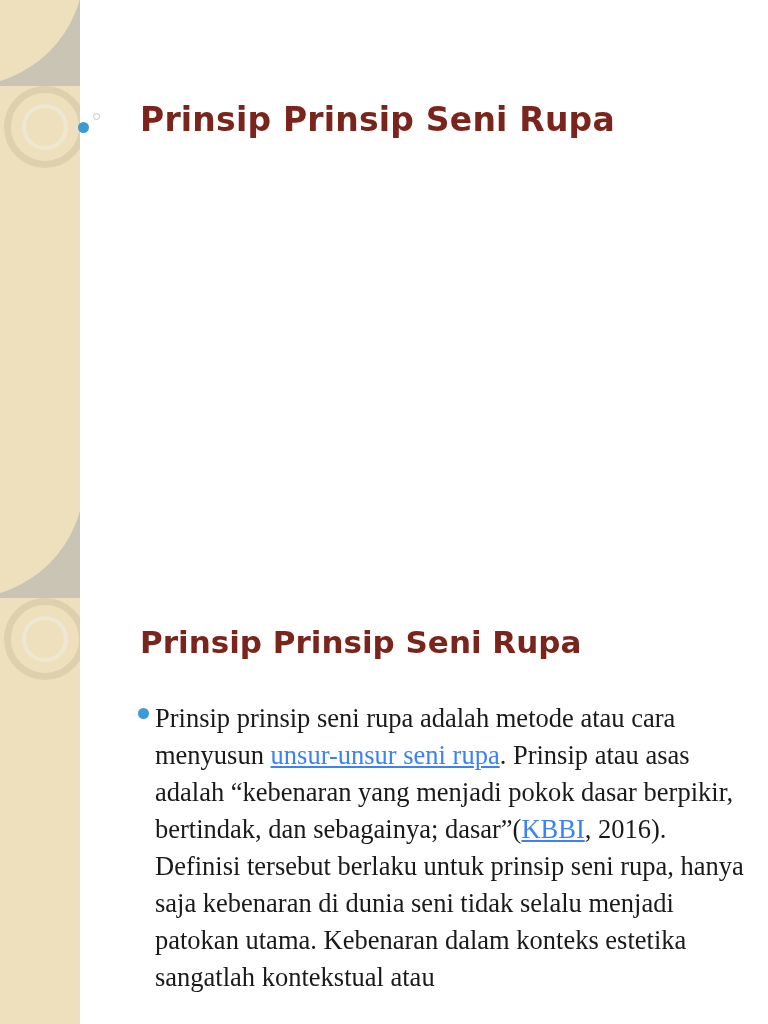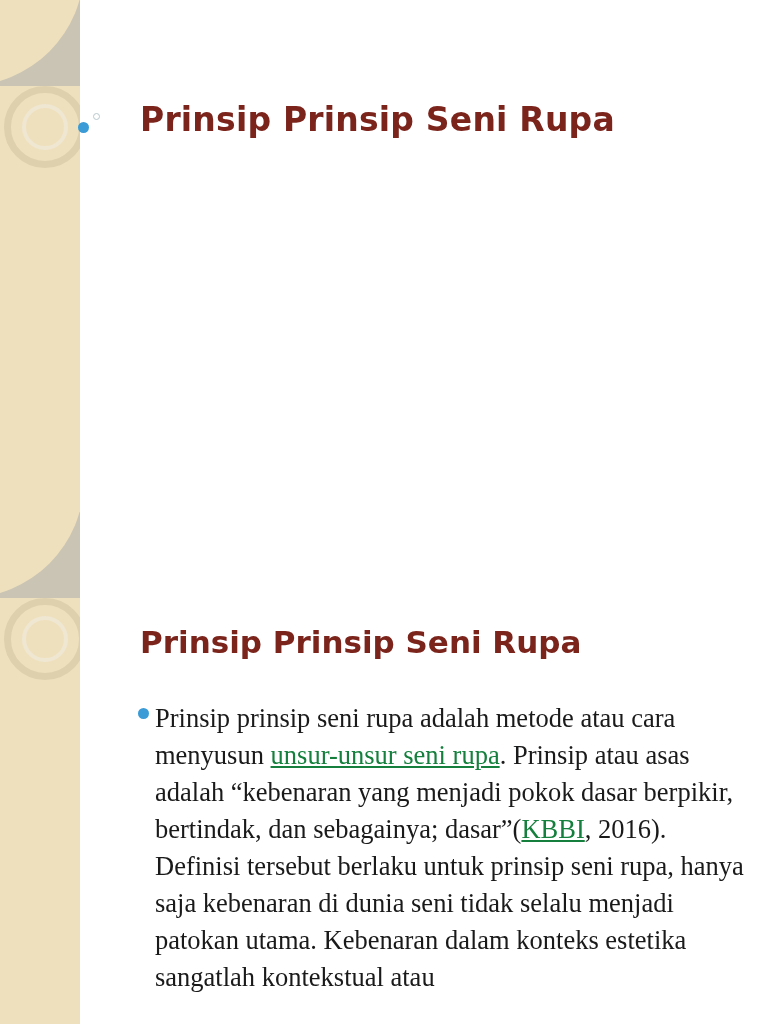--- a/index.html
+++ b/index.html
@@ -136,21 +136,21 @@
     left: 155px;
     top: 700px;
     width: 590px;
     font-family: "Liberation Serif", serif;
     font-size: 26.5px;
     line-height: 37px;
     color: #1a1a1a;
     text-align: left;
   }
   .body-block .lnk {
-    color: #15803d;
+    color: #3b82f6;
     text-decoration: underline;
   }
   .body-bullet {
     position: absolute;
     left: 138px;
     top: 708px;
     width: 11px;
     height: 11px;
     border-radius: 50%;
     background: #3a9bd6;

